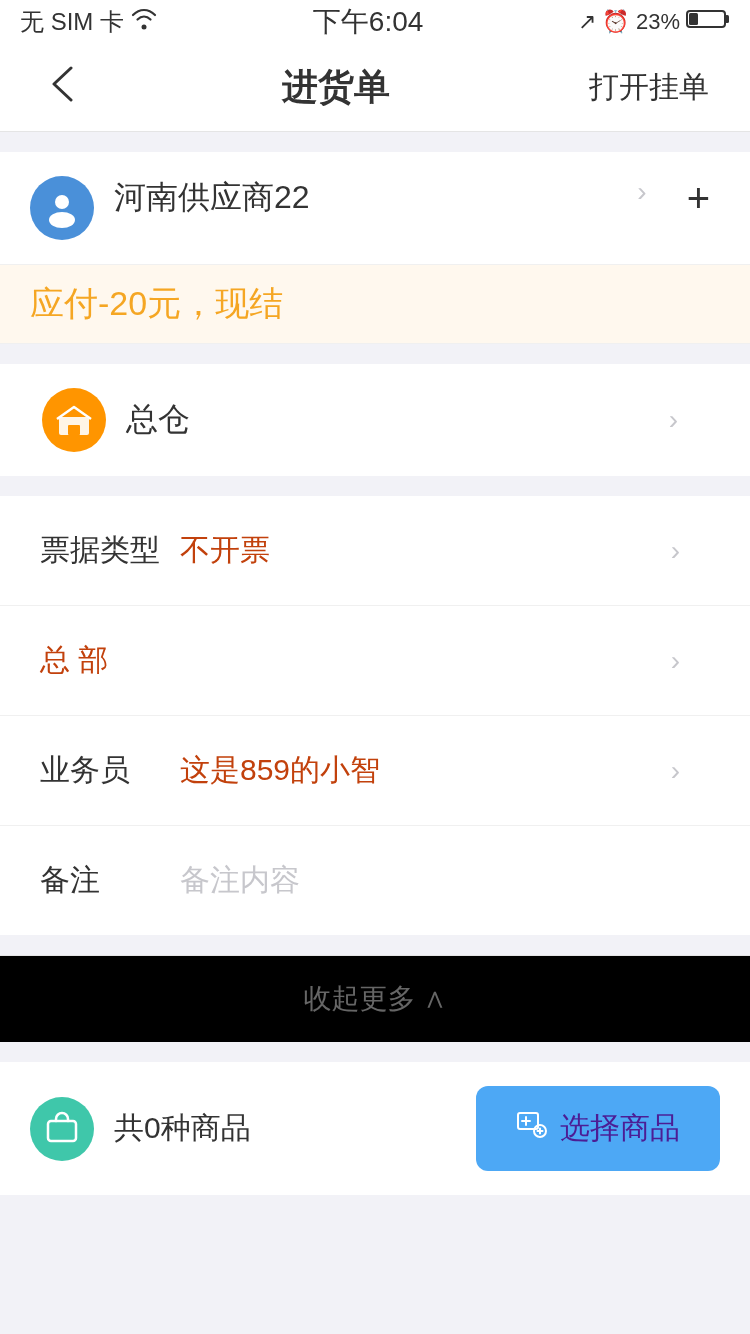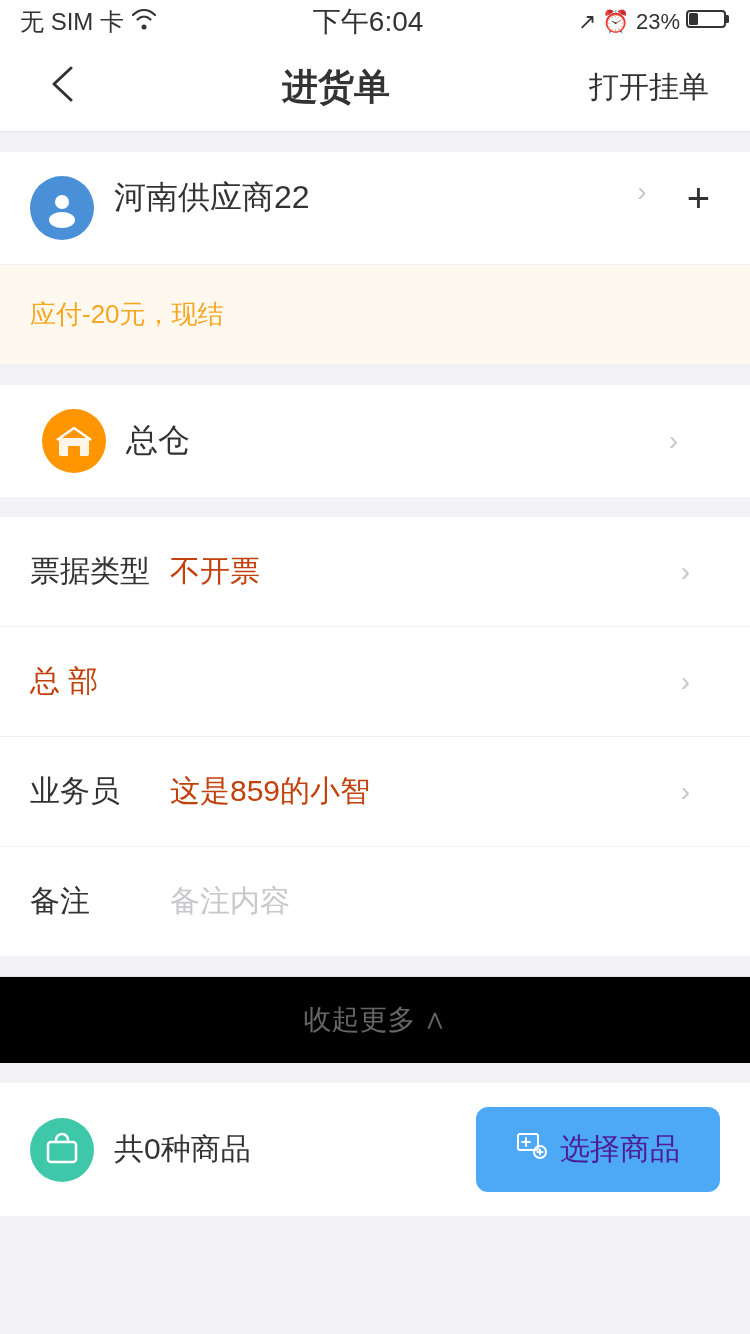--- a/index.html
+++ b/index.html
@@ -100,22 +100,22 @@
     .add-icon {
       font-size: 40px;
       color: #333;
       cursor: pointer;
       padding: 0 10px;
     }
 
     
     .notice-bar {
       background: #fff8ee;
-      padding: 32px 30px;
-      font-size: 26px;
+      padding: 16px 30px;
+      font-size: 34px;
       color: #f5a623;
       border-bottom: 1px solid #f0f0f0;
     }
 
     
     .warehouse-row {
       display: flex;
       align-items: center;
       padding: 24px 42px;
       background: #fff;
@@ -139,21 +139,21 @@
     }
 
     
     .form-section {
       background: #fff;
       margin-top: 20px;
     }
     .form-row {
       display: flex;
       align-items: center;
-      padding: 34px 30px;
+      padding: 34px 40px;
       border-bottom: 1px solid #f0f0f0;
       min-height: 100px;
     }
     .form-row:last-child {
       border-bottom: none;
     }
     .form-label {
       font-size: 30px;
       color: #333;
       width: 140px;

